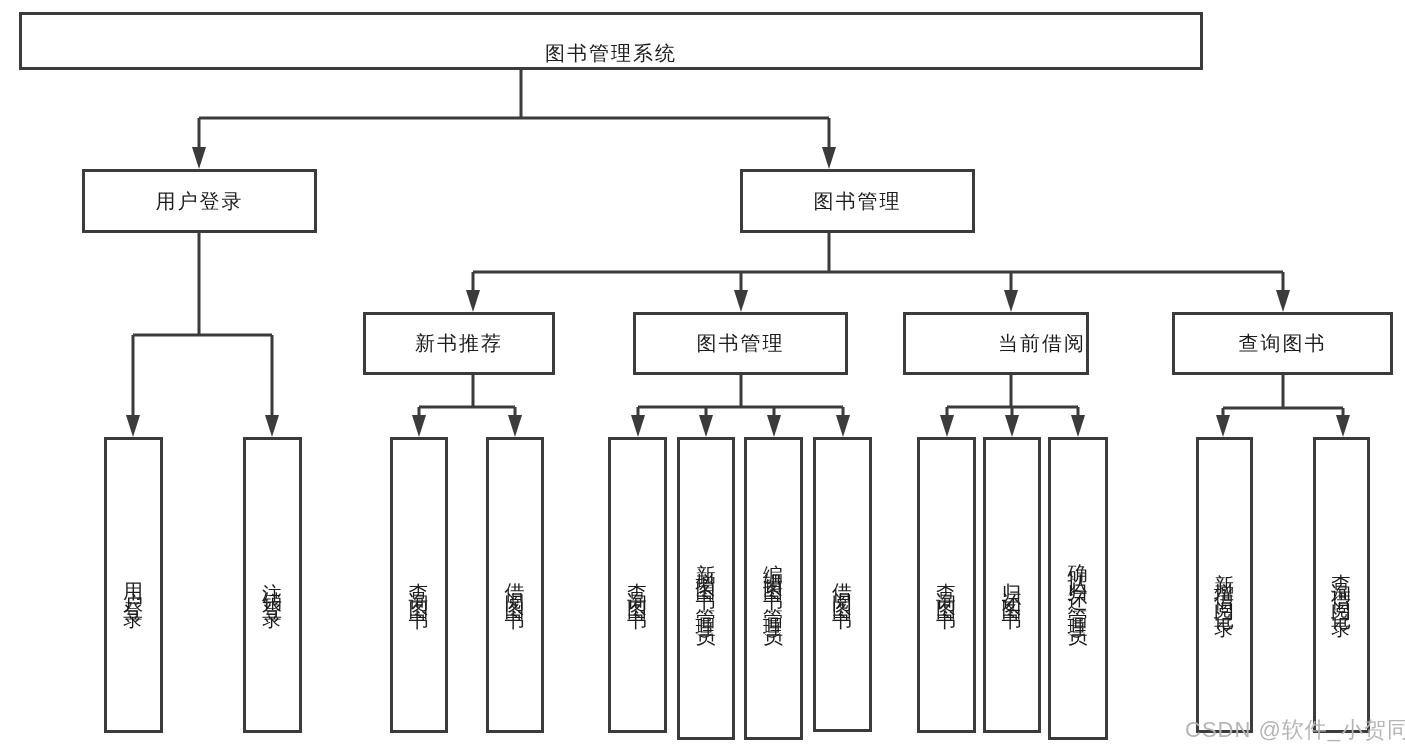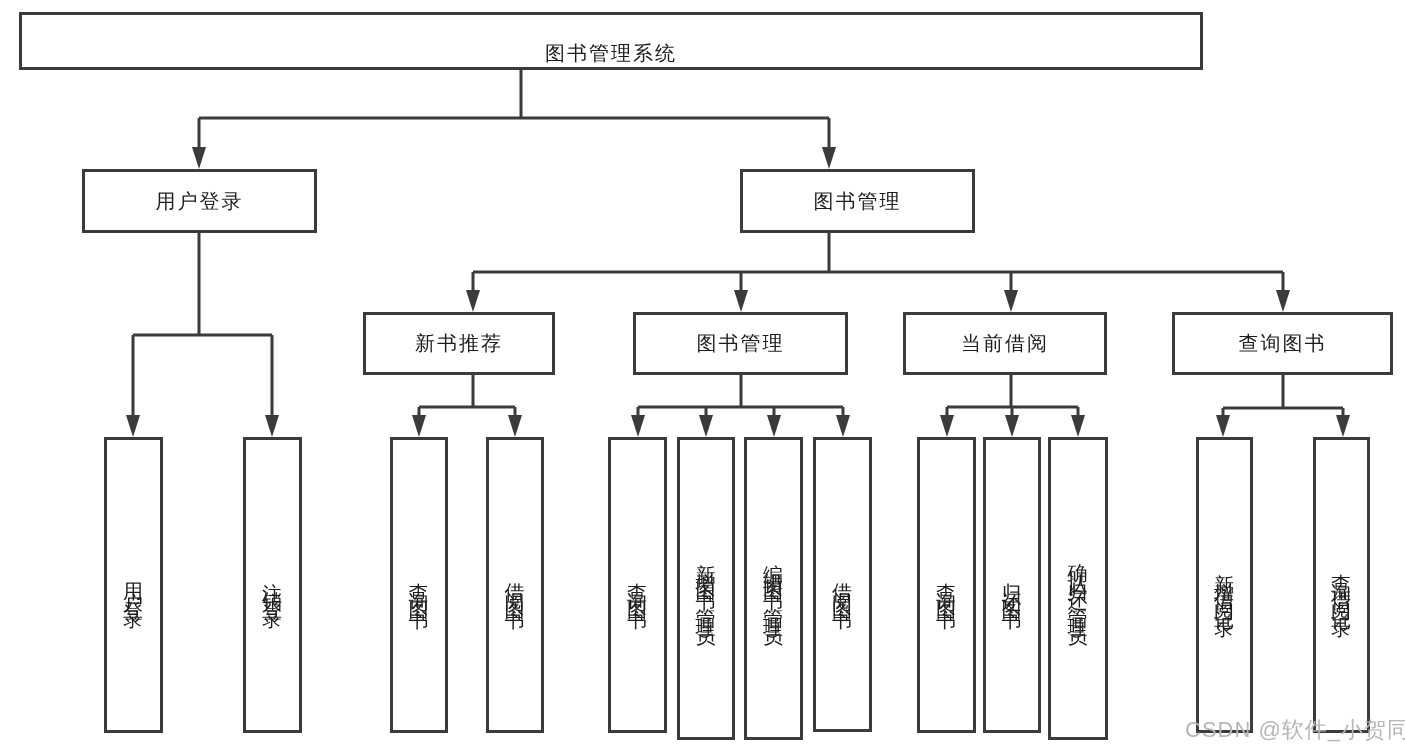--- a/index.html
+++ b/index.html
@@ -95,21 +95,21 @@
   <div class="box" style="left:712px; top:169px; width:235px; height:64px;margin-left:28px;">
     <span>图书管理</span>
   </div>
 
   <div class="box" style="left:363px; top:312px; width:192px; height:63px;">
     <span>新书推荐</span>
   </div>
   <div class="box" style="left:633px; top:312px; width:215px; height:63px;">
     <span>图书管理</span>
   </div>
-  <div class="box" style="left:903px; top:312px; width:204px; height:63px;">
+  <div class="box" style="left:903px; top:312px; width:186px; height:63px;justify-content:flex-end;">
     <span>当前借阅</span>
   </div>
   <div class="box" style="left:1172px; top:312px; width:221px; height:63px;">
     <span>查询图书</span>
   </div>
 
   <div class="box vbox" style="left:104px; top:437px; width:59px; height:296px;">
     <span class="vtext">用户登录</span>
   </div>
   <div class="box vbox" style="left:243px; top:437px; width:59px; height:296px;">

